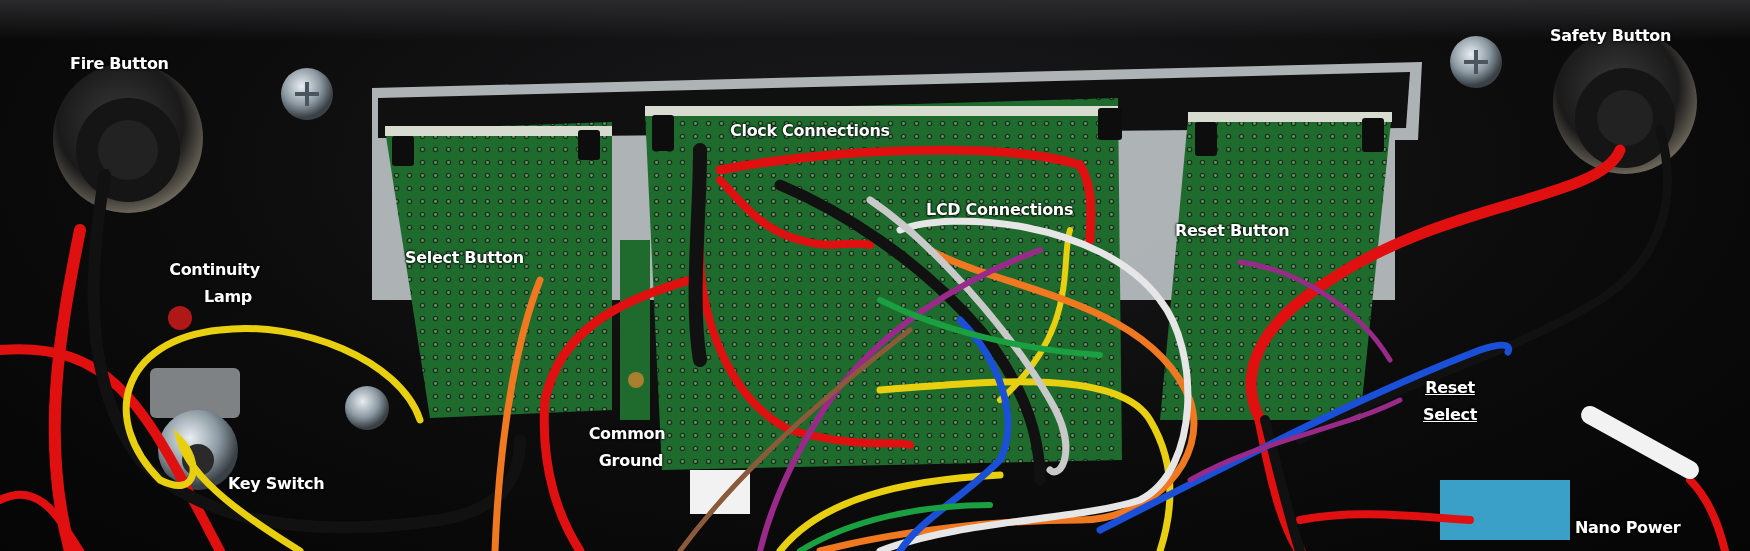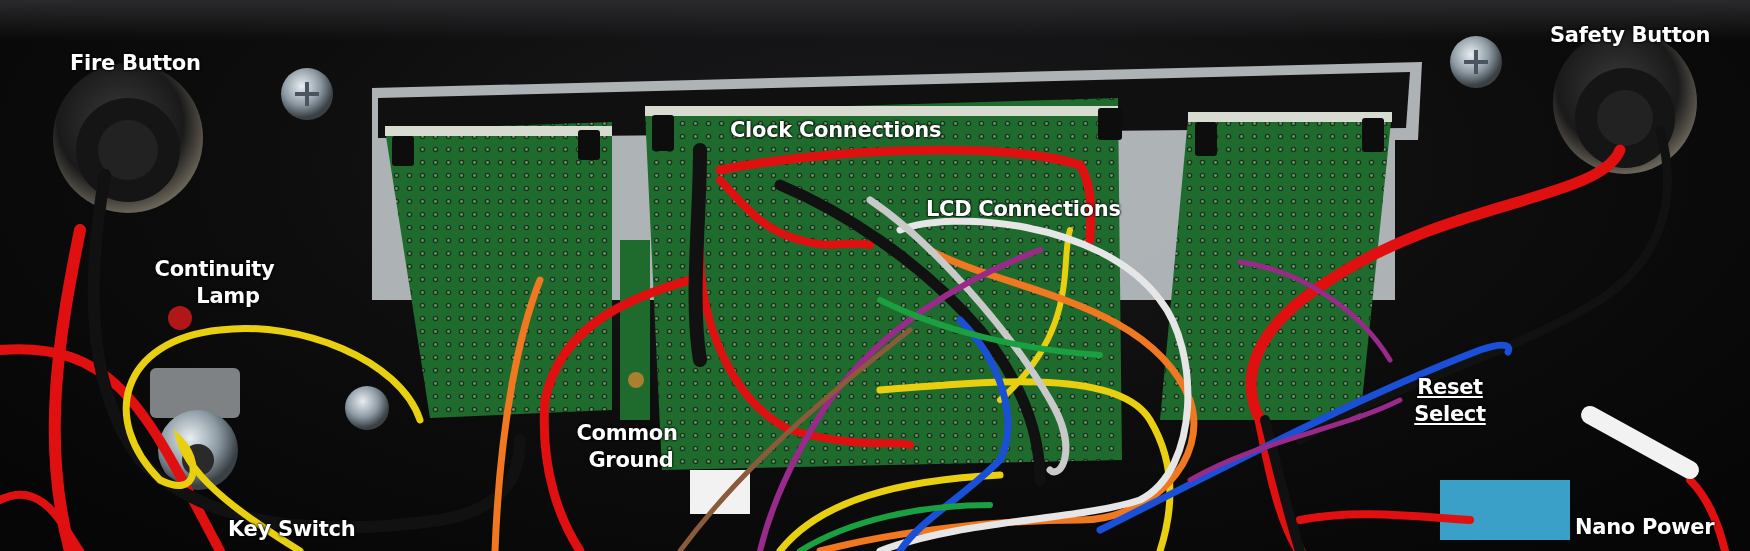--- a/index.html
+++ b/index.html
@@ -13,21 +13,21 @@
   }
   .top-shade {
     position: absolute; left: 0; top: 0; width: 1750px; height: 40px;
     background: linear-gradient(#2a2a2c, rgba(20,20,20,0));
   }
   svg.scene { position: absolute; left: 0; top: 0; }
   .label {
     position: absolute;
     color: #ffffff;
     font-weight: bold;
-    font-size: 21px;
+    font-size: 16px;
     line-height: 27px;
     text-align: center;
     white-space: nowrap;
     text-shadow: 0 0 3px #000, 0 0 2px #000;
     letter-spacing: -0.3px;
   }
 </style>
 </head>
 <body>
 
@@ -162,32 +162,34 @@
     </g>
   </svg>
 
   <div class="label" style="left:44px; top:50px;margin-left:26px;">Fire Button</div>
 
   <div class="label" style="left:152px; top:256px; width:125px;">
     <div>Continuity</div>
     <div style="margin-left:27px;">Lamp</div>
   </div>
 
-  <div class="label" style="left:228px; top:470px;margin-top:46px;">Key Switch</div>
+  <div class="label" style="left:228px; top:470px;">Key Switch</div>
 
+  <div class="label" style="left:405px; top:244px;">Select Button</div>
 
   <div class="label" style="left:730px; top:117px;text-align:center;">Clock Connections</div>
 
   <div class="label" style="left:902px; top:196px;padding-left:24px;">LCD Connections</div>
 
   <div class="label" style="left:562px; top:420px; width:130px;">
     <div>Common</div>
     <div style="margin-left:8px;">Ground</div>
   </div>
 
+  <div class="label" style="left:1175px; top:217px;">Reset Button</div>
 
   <div class="label" style="left:1550px; top:22px;">Safety Button</div>
 
   <div class="label" style="left:1405px; top:374px; width:90px;text-decoration:underline;">
     <div>Reset</div>
     <div>Select</div>
   </div>
 
   <div class="label" style="left:1575px; top:514px;">Nano Power</div>
 </div>

